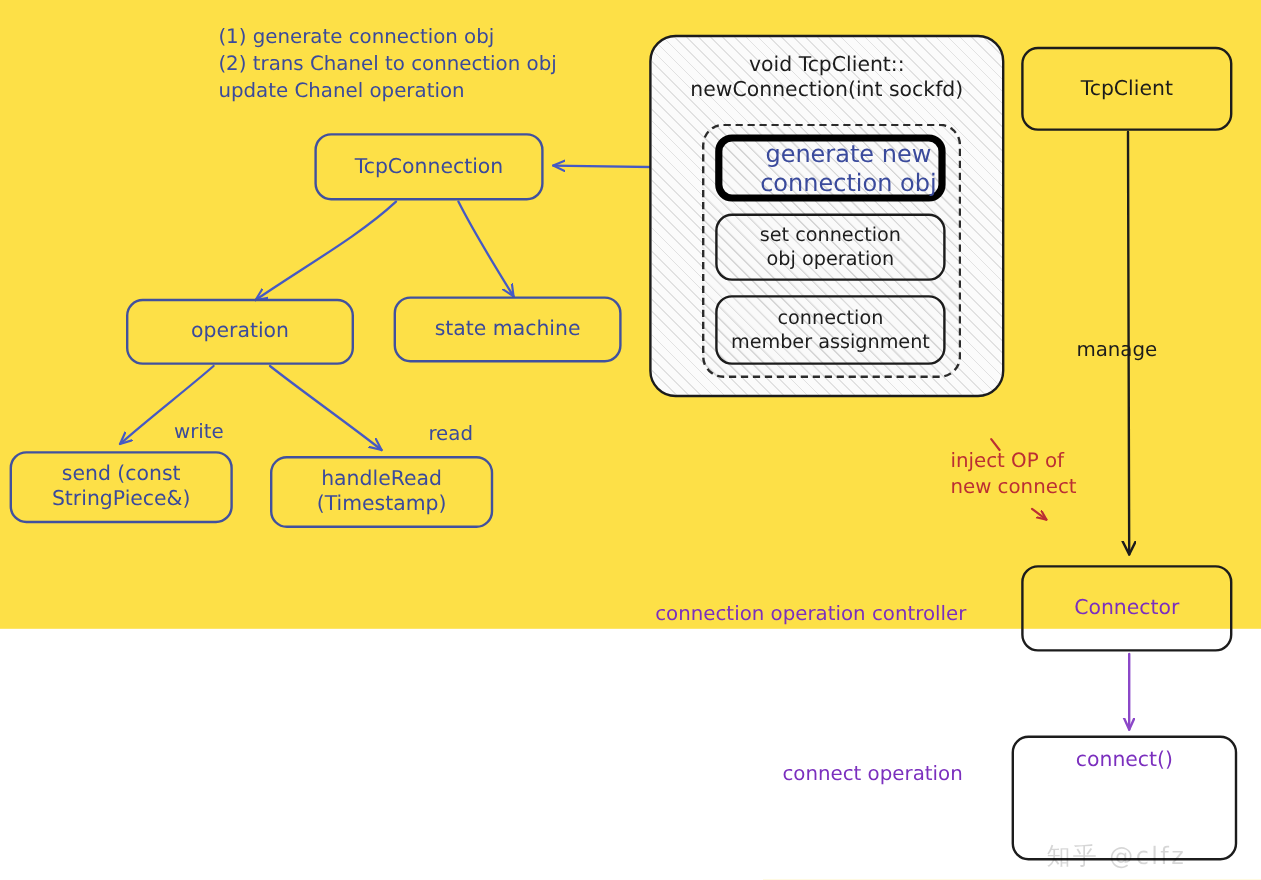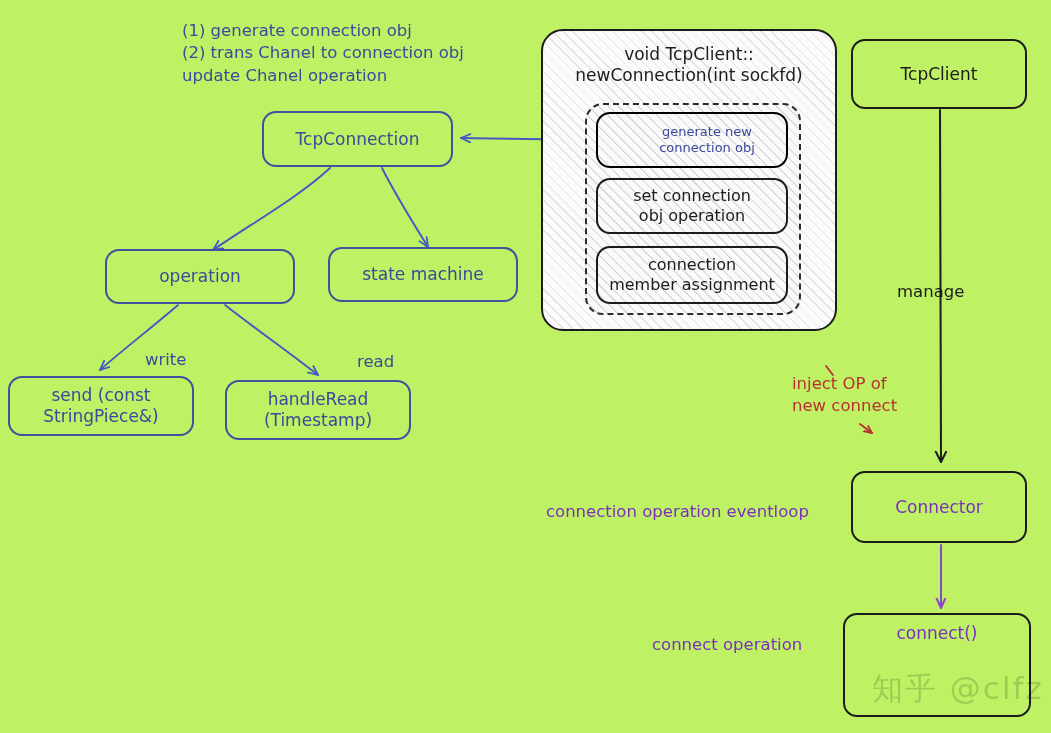--- a/index.html
+++ b/index.html
@@ -6,22 +6,22 @@
     margin: 0; padding: 0;
     background: #ffffff;
   }
   body {
     width: 1051px; height: 733px;
     font-family: "DejaVu Sans", sans-serif;
     overflow: hidden;
   }
   #canvas {
     position: relative;
-    width: 1051px; height: 733px;
-    background: #bef264;
+    width: 1051px; height: 524px;
+    background: #fde047;
   }
   #svg-layer {
     position: absolute;
     left: 0; top: 0;
     width: 1051px; height: 733px;
     pointer-events: none;
   }
 
   
   .node {
@@ -51,23 +51,23 @@
     color: #7b2fbe;
     font-size: 17px;
   }
   .node.inner-dark {
     border: 2px solid #1c1c1c;
     color: #1c1c1c;
     font-size: 16px;
     background: rgba(255,255,255,0.0);
   }
   .node.inner-blue {
-    border: 2px solid #000000;
+    border: 6px solid #000000;
     color: #3a4a9c;
-    font-size: 13px;
+    font-size: 20px;
     padding-left: 30px;
   }
   .node.inner-purple {
     border: 2px solid #1c1c1c;
     color: #7b2fbe;
     font-size: 16px;
   }
 
   
   .hatch {
@@ -112,24 +112,25 @@
     line-height: 1.35;
   }
   .annot.blue   { color: #3a4a9c; font-size: 16.5px; }
   .annot.red    { color: #bb2f33; font-size: 16.5px; }
   .annot.purple { color: #7b2fbe; font-size: 16.5px; }
   .annot.black  { color: #1c1c1c; font-size: 16.5px; }
 
   .watermark {
     position: absolute;
     color: rgba(0,0,0,0.16);
-    font-size: 31px;
+    font-size: 20px;
     letter-spacing: 2px;
     user-select: none;
     white-space: nowrap;
+    margin-top: 32px;
   }
 </style>
 </head>
 <body>
 
 <div id="canvas">
 
   <svg id="svg-layer" viewBox="0 0 1051 733" xmlns="http://www.w3.org/2000/svg">
     <defs>
       <marker id="ah-blue" markerWidth="14" markerHeight="14" refX="10" refY="5" orient="auto" markerUnits="userSpaceOnUse">
@@ -220,21 +221,21 @@
 
   <div class="node dark" style="left:851px; top:39px; width:176px; height:70px;">TcpClient</div>
 
   <div class="annot black" style="left:897px; top:281px;">manage</div>
 
   <div class="annot red" style="left:792px; top:373px; width:150px; ">inject OP of
 new connect</div>
 
   <div class="node dark-purple" style="left:851px; top:471px; width:176px; height:72px;">Connector</div>
 
-  <div class="annot purple" style="left:546px; top:501px;">connection operation eventloop</div>
+  <div class="annot purple" style="left:546px; top:501px;">connection operation controller</div>
 
   <div class="node dark-purple" style="left:843px; top:613px; width:188px; height:104px;
               align-items:flex-start; justify-content:center; padding-top:8px;">
     <span>connect()</span>
   </div>
 
 
   <div class="annot purple" style="left:652px; top:634px;">connect operation</div>
 
 

